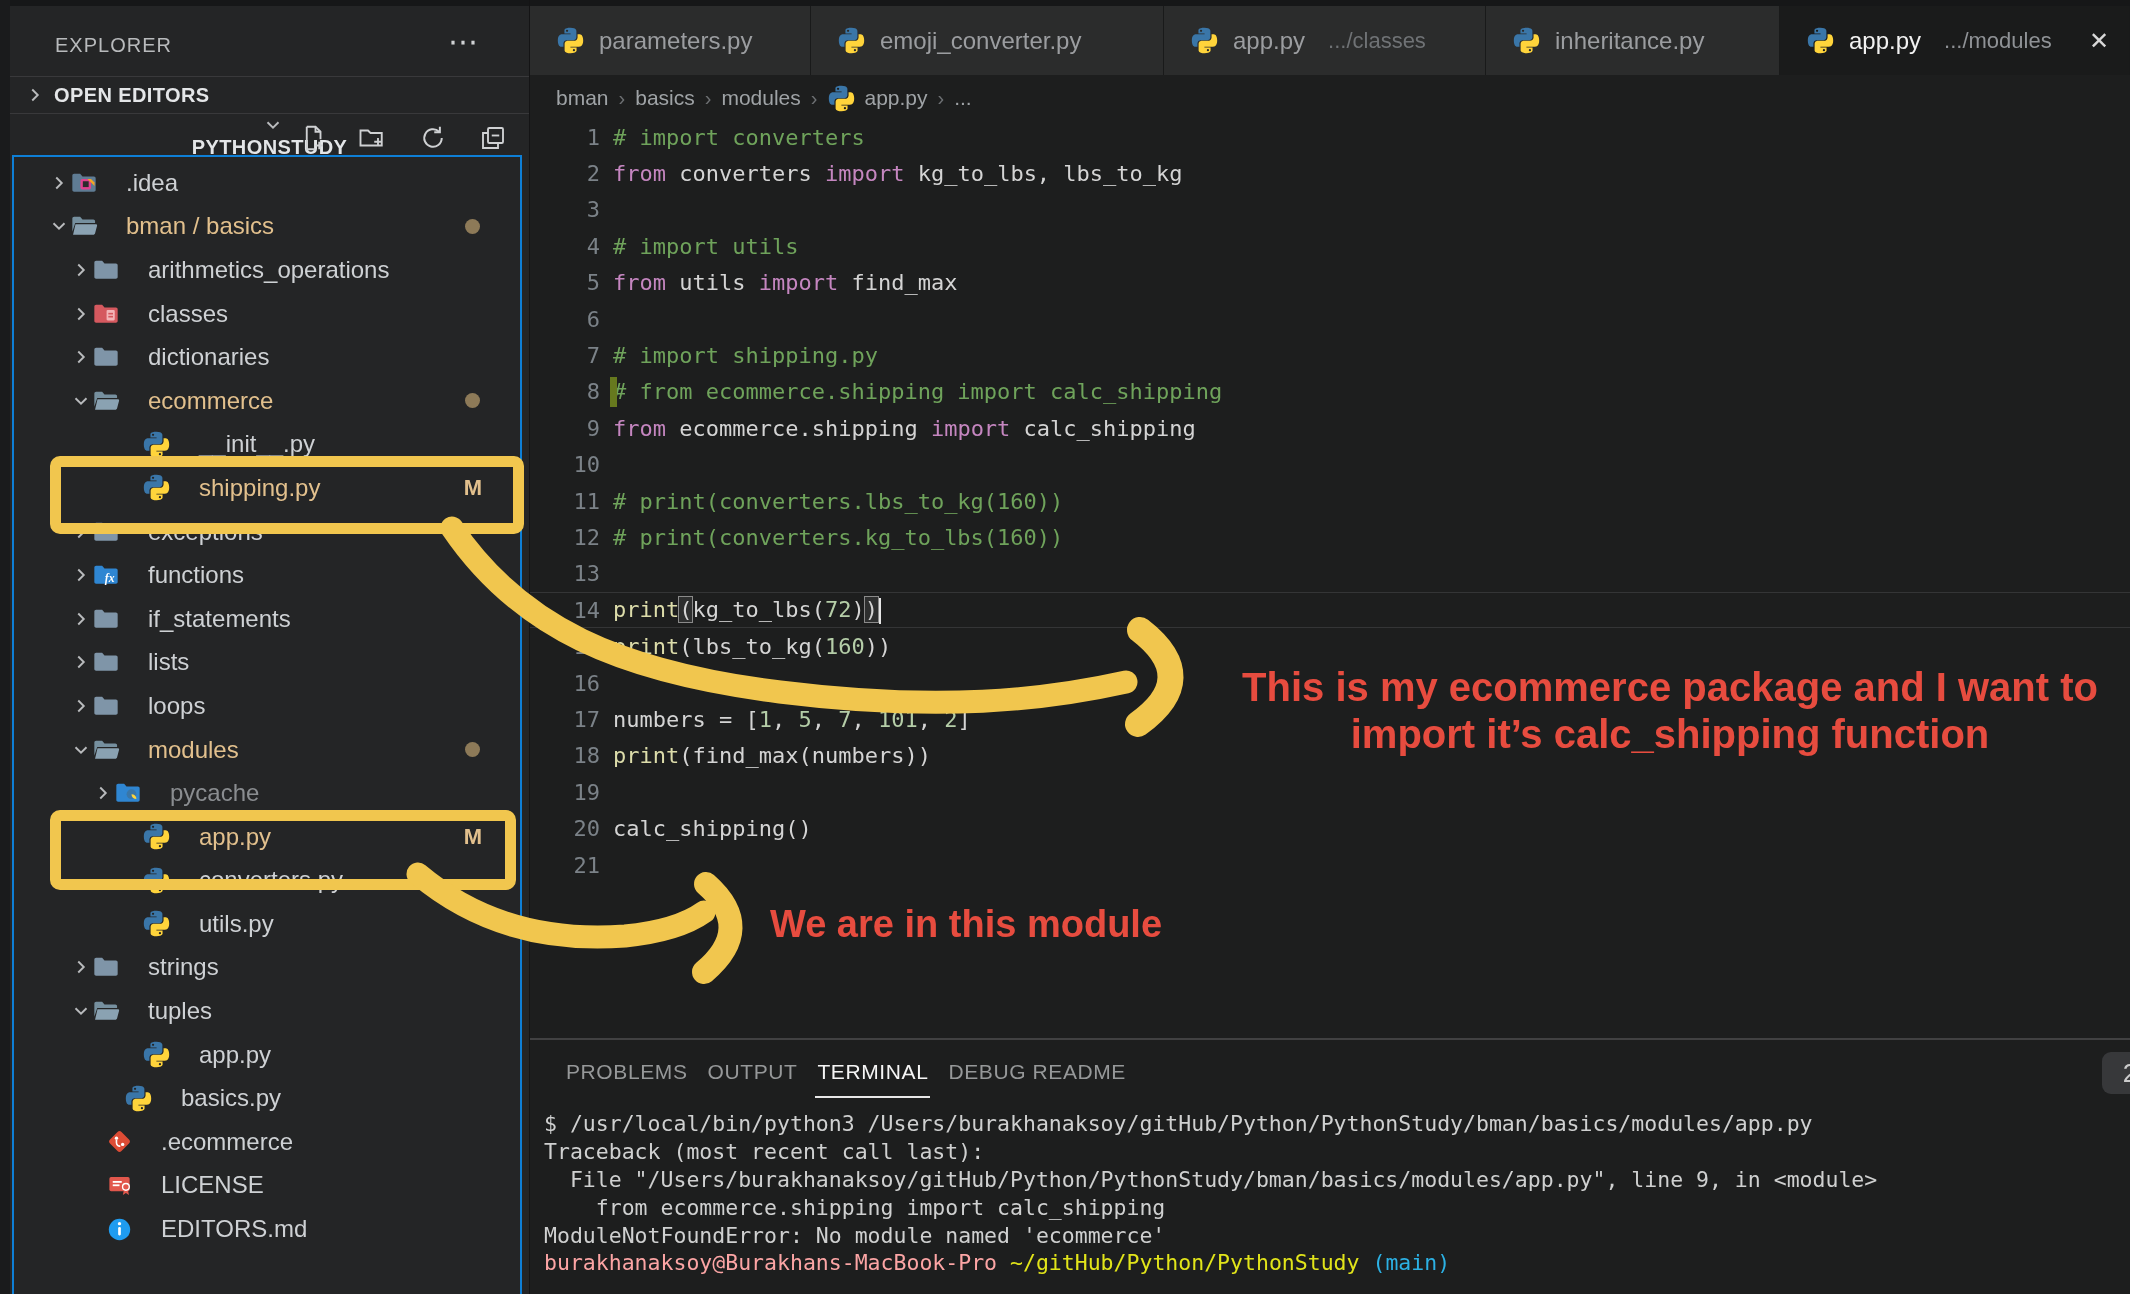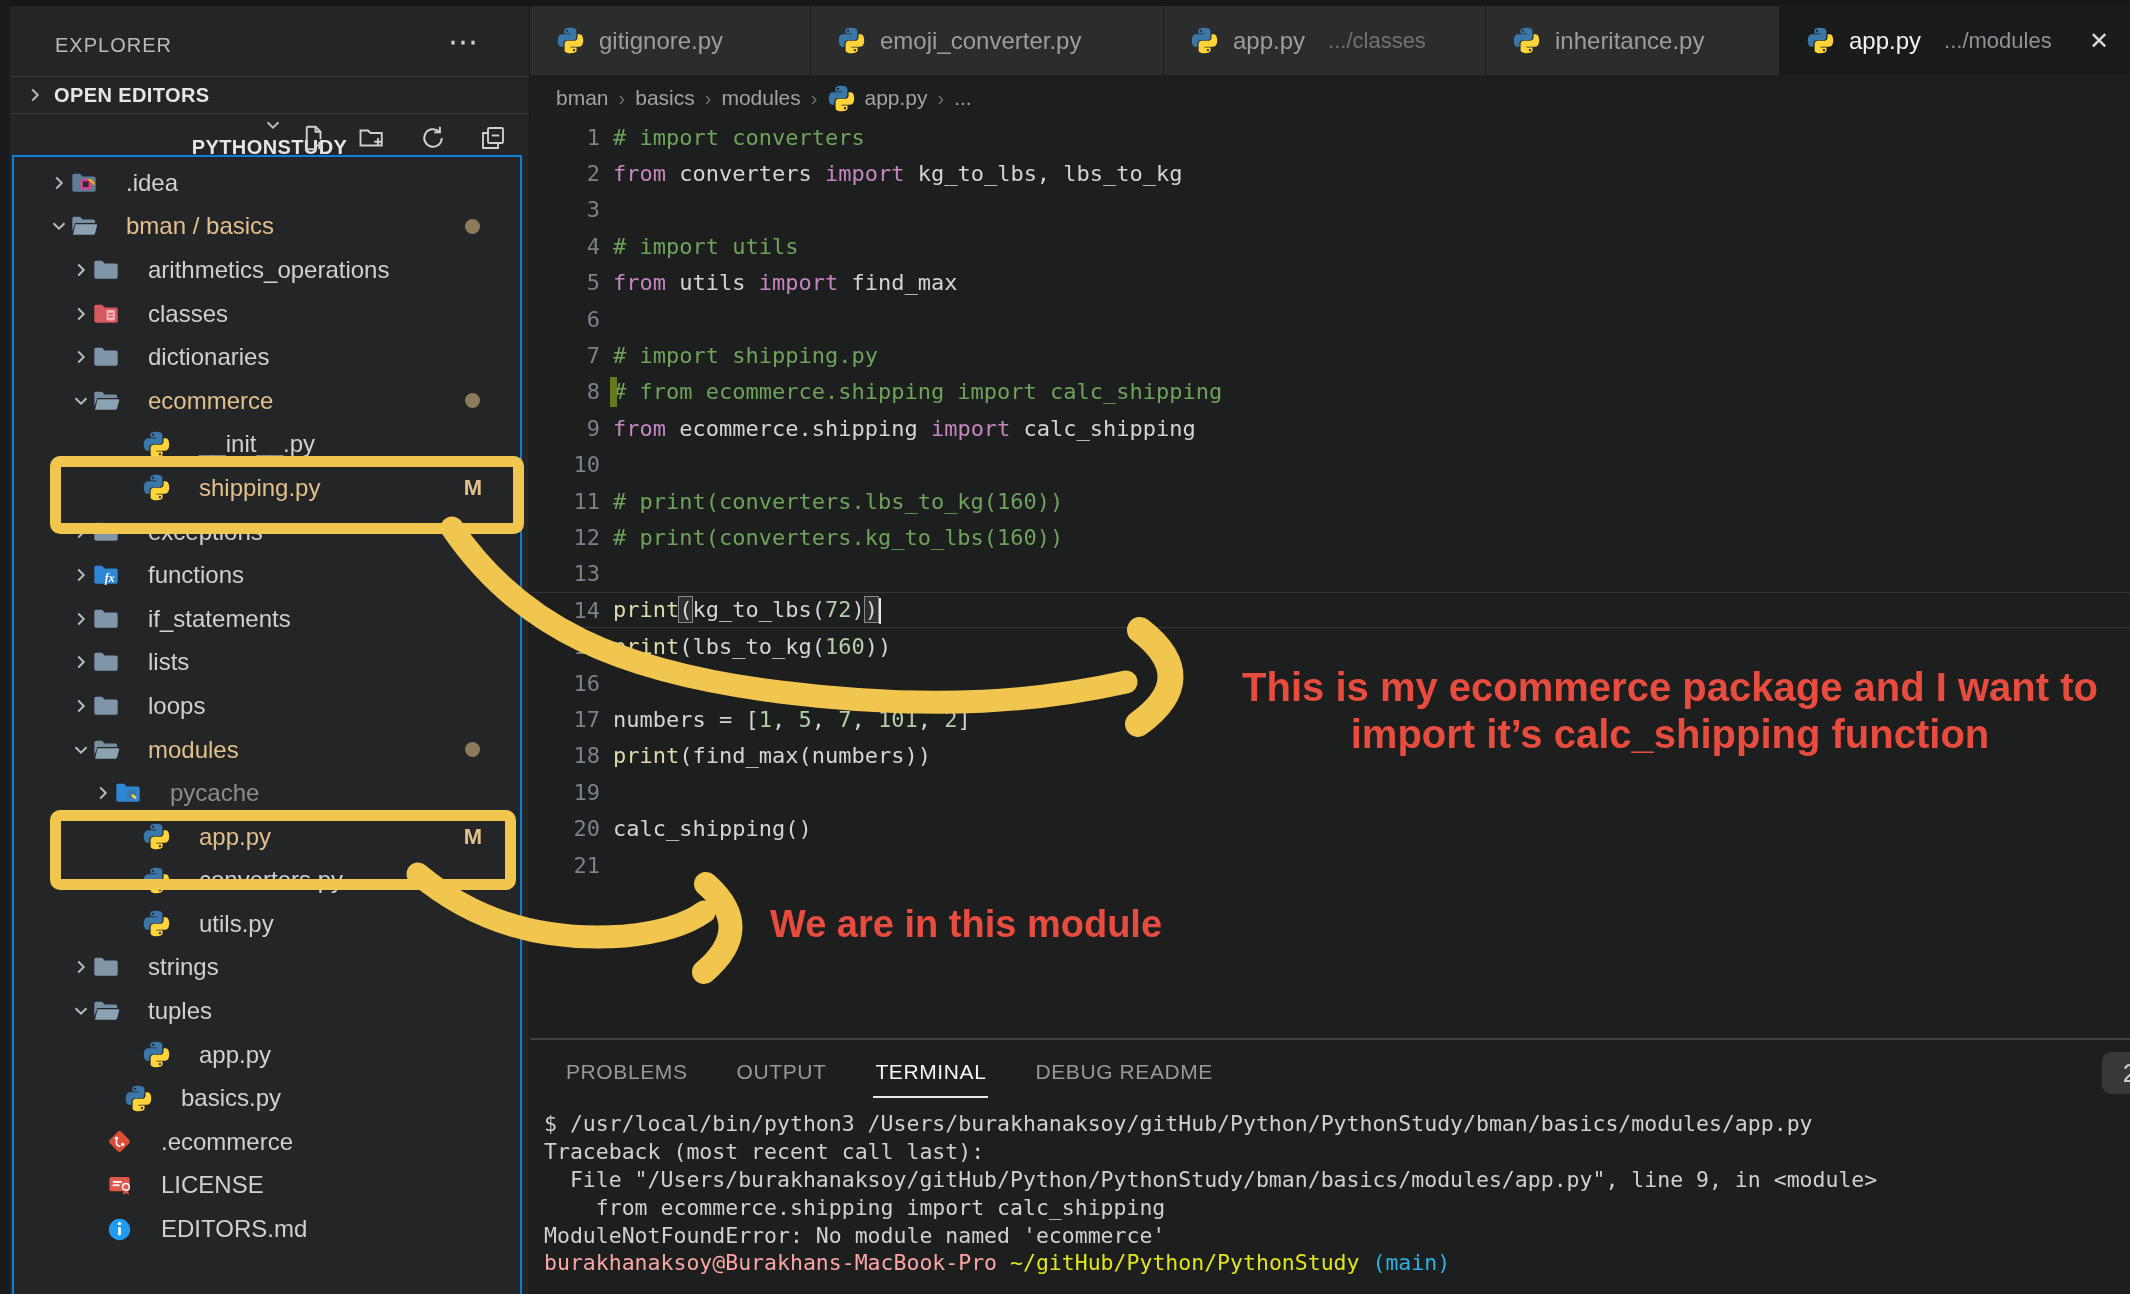--- a/index.html
+++ b/index.html
@@ -54,21 +54,21 @@
   .code-line .gut{width:70px;flex:none;text-align:right;color:#7b8288;font-size:22px;}
   .code-line .src{margin-left:13px;white-space:pre;}
   .code-line.current{box-shadow:inset 0 1px 0 #343536, inset 0 -1px 0 #343536;}
   .changebar{position:absolute;left:80px;top:3px;bottom:3px;width:7px;background:#66791e;}
   .tk-c{color:#6fa35b;} .tk-k{color:#c586c0;} .tk-t{color:#d4d4d4;}
   .tk-f{color:#dcdcaa;} .tk-n{color:#b5cea8;}
   .tk-b{color:#d4d4d4;outline:1px solid #8a8a8a;background:rgba(130,130,130,.18);}
   .caret{display:inline-block;width:2px;height:26px;background:#e6e6e6;margin-left:1px;vertical-align:middle;}
   
   .panel{position:absolute;left:530px;top:1038px;width:1600px;height:256px;background:#1d1e1e;border-top:2px solid #414142;box-sizing:border-box;}
-  .panel-tabs{position:absolute;left:36px;top:20px;display:flex;gap:49px;}
+  .panel-tabs{position:absolute;left:36px;top:20px;display:flex;gap:20px;}
   .ptab{font-size:21px;letter-spacing:.6px;color:#969899;padding-bottom:14px;cursor:pointer;position:relative;}
   .ptab.active{color:#f5f5f5;}
   .ptab.active::after{content:"";position:absolute;left:-2px;right:-2px;bottom:0;height:2px;background:#e7e7e7;}
   .terminal{position:absolute;left:14px;top:70px;font-family:"DejaVu Sans Mono",monospace;font-size:21.5px;}
   .tml{height:27.8px;white-space:pre;display:flex;align-items:center;}
   .tm-t{color:#cfd0d0;} .tm-user{color:#fca5a5;} .tm-path{color:#e2e51a;} .tm-branch{color:#2cb1e4;}
   .badge2{position:absolute;left:2102px;top:1052px;width:52px;height:42px;background:#37383a;border-radius:9px;
           color:#cccccc;font-size:26px;display:flex;align-items:center;justify-content:center;padding-left:4px;box-sizing:border-box;}
   
   .hl-box{position:absolute;border:11px solid #f1c64e;border-radius:10px;pointer-events:none;}
@@ -462,21 +462,21 @@
   <div class="side-divider"></div>
 
   <div class="tabbar" id="tabbar">
       <div class="tab" style="width: 281px;">
         <span class="ticon">
           <svg width="29" height="29" viewBox="0 0 32 32">
             <path fill="#3a76a8" d="M15.9 2c-7 0-6.6 3-6.6 3v3.2h6.8v1H6.5S2 8.7 2 15.9s3.9 6.9 3.9 6.9h2.3v-3.3s-.1-3.9 3.9-3.9h6.7s3.7.1 3.7-3.6V5.6S23.1 2 15.9 2zm-3.7 2.1a1.25 1.25 0 1 1 0 2.5 1.25 1.25 0 0 1 0-2.5z"></path>
             <path fill="#ffd43b" d="M16.1 30c7 0 6.6-3 6.6-3v-3.2h-6.8v-1h9.6S30 23.3 30 16.1s-3.9-6.9-3.9-6.9h-2.3v3.3s.1 3.9-3.9 3.9h-6.7s-3.7-.1-3.7 3.6v6.4S8.9 30 16.1 30zm3.7-2.1a1.25 1.25 0 1 1 0-2.5 1.25 1.25 0 0 1 0 2.5z"></path>
           </svg>
         </span>
-        <span class="tlabel">gitignore.py</span>
+        <span class="tlabel">parameters.py</span>
       </div>
       <div class="tab" style="width: 353px;">
         <span class="ticon">
           <svg width="29" height="29" viewBox="0 0 32 32">
             <path fill="#3a76a8" d="M15.9 2c-7 0-6.6 3-6.6 3v3.2h6.8v1H6.5S2 8.7 2 15.9s3.9 6.9 3.9 6.9h2.3v-3.3s-.1-3.9 3.9-3.9h6.7s3.7.1 3.7-3.6V5.6S23.1 2 15.9 2zm-3.7 2.1a1.25 1.25 0 1 1 0 2.5 1.25 1.25 0 0 1 0-2.5z"></path>
             <path fill="#ffd43b" d="M16.1 30c7 0 6.6-3 6.6-3v-3.2h-6.8v-1h9.6S30 23.3 30 16.1s-3.9-6.9-3.9-6.9h-2.3v3.3s.1 3.9-3.9 3.9h-6.7s-3.7-.1-3.7 3.6v6.4S8.9 30 16.1 30zm3.7-2.1a1.25 1.25 0 1 1 0-2.5 1.25 1.25 0 0 1 0 2.5z"></path>
           </svg>
         </span>
         <span class="tlabel">emoji_converter.py</span>
       </div>

